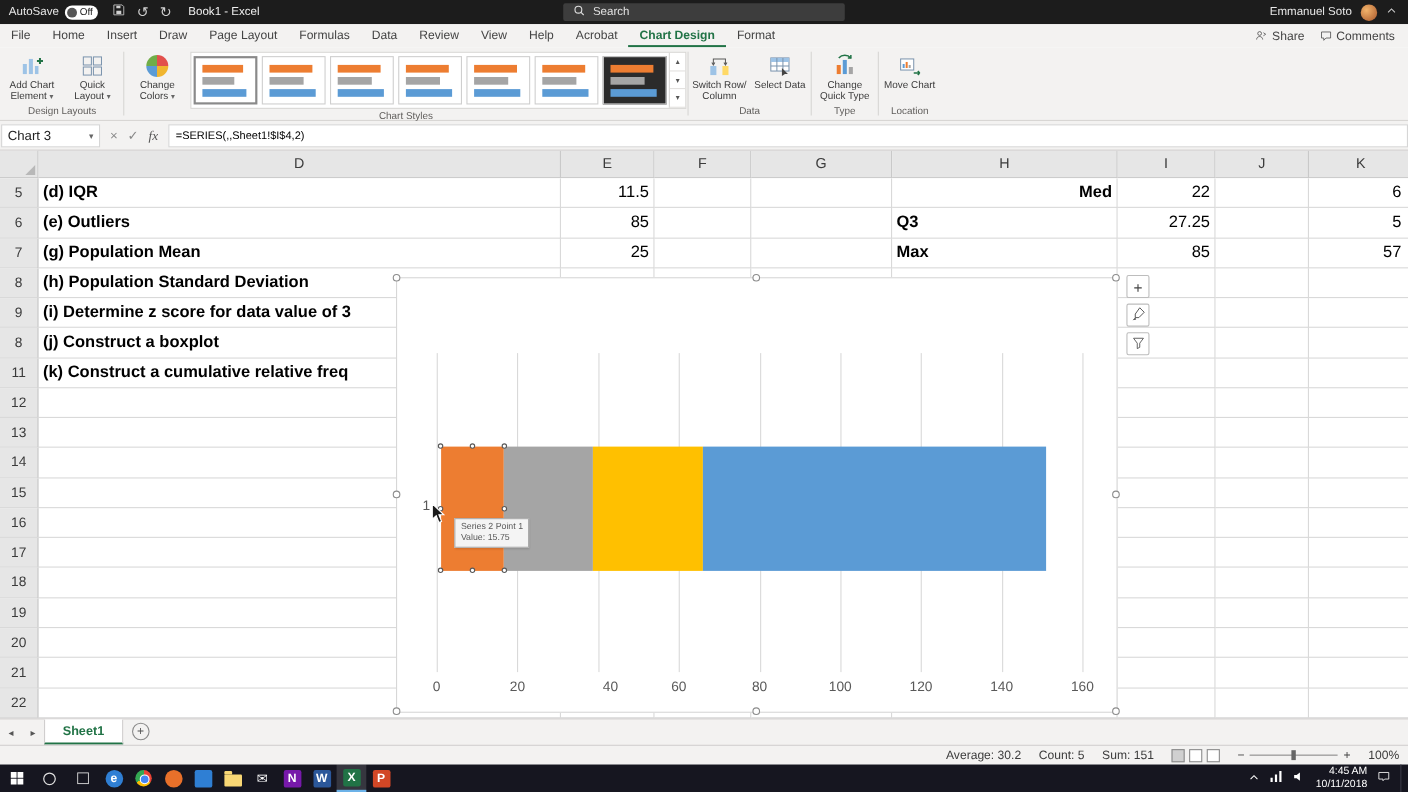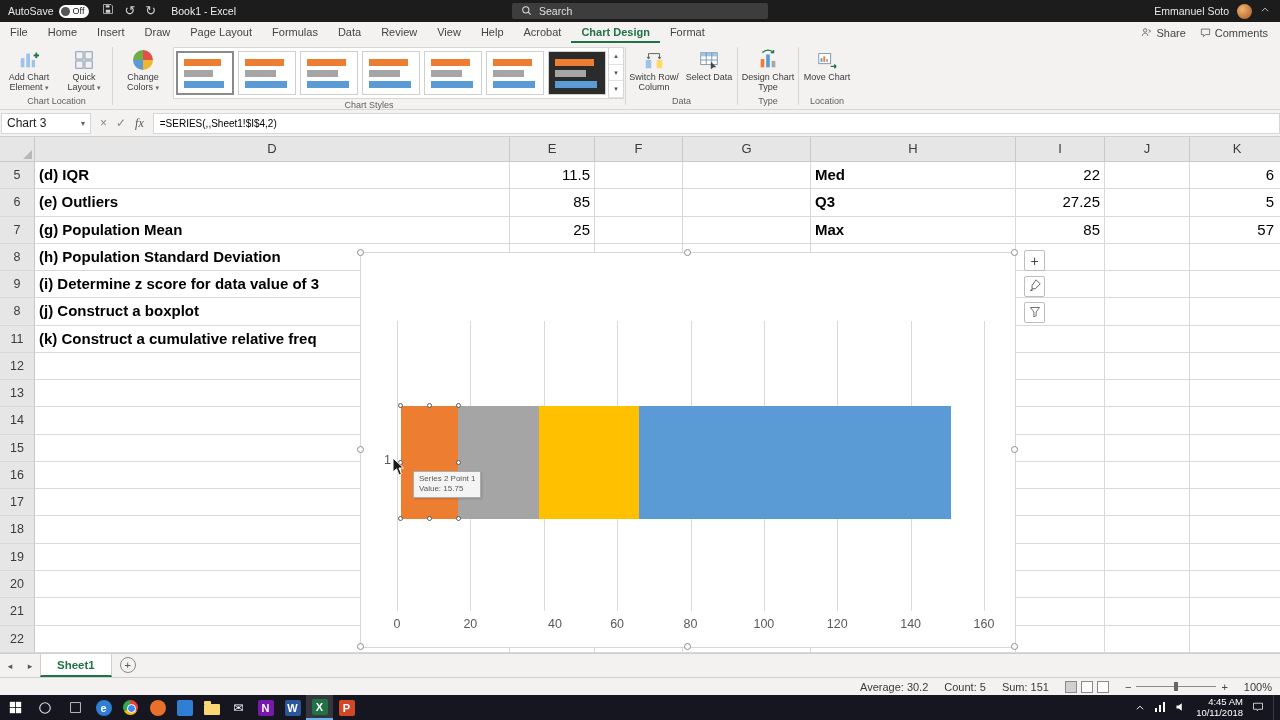--- a/index.html
+++ b/index.html
@@ -202,21 +202,21 @@
               <svg width="22" height="22" viewBox="0 0 24 24" fill="none" stroke="#7a93ad">
                 <rect x="3" y="3" width="8" height="8"></rect>
                 <rect x="13" y="3" width="8" height="8"></rect>
                 <rect x="3" y="13" width="8" height="8"></rect>
                 <rect x="13" y="13" width="8" height="8"></rect>
               </svg>
             </span>
           <span><span>Quick Layout</span> <span class="dd">▾</span></span>
         </div>
       </div>
-      <div class="rgroup-label">Chart Location</div>
+      <div class="rgroup-label">Design Layouts</div>
     </div>
     <div class="rsep"></div>
     <div class="rgroup">
       <div class="gmain">
         <div class="rbtn" style="width:58px">
           <span class="ricon">
               <span class="colorwheel"></span>
             </span>
           <span><span>Change Colors</span> <span class="dd">▾</span></span>
         </div>
@@ -303,21 +303,21 @@
         <div class="rbtn" style="width:58px">
           <span class="ricon">
               <svg width="22" height="22" viewBox="0 0 24 24">
                 <rect x="4" y="11" width="4" height="9" fill="#ed7d31"></rect>
                 <rect x="10" y="6" width="4" height="14" fill="#5b9bd5"></rect>
                 <rect x="16" y="13" width="4" height="7" fill="#a5a5a5"></rect>
                 <path d="M6 4a8 8 0 0 1 12 0" fill="none" stroke="#217346" stroke-width="1.5"></path>
                 <path d="M18 1v3h-3" fill="none" stroke="#217346" stroke-width="1.5"></path>
               </svg>
             </span>
-          <span>Design Chart Type</span>
+          <span>Change Quick Type</span>
         </div>
       </div>
       <div class="rgroup-label">Type</div>
     </div>
     <div class="rsep"></div>
     <div class="rgroup">
       <div class="gmain">
         <div class="rbtn">
           <span class="ricon">
               <svg width="22" height="22" viewBox="0 0 24 24">
@@ -359,21 +359,21 @@
       <div class="colhead" style="width: 85px;">J</div>
       <div class="colhead" style="width: 95px;">K</div>
     </div>
   <div class="rowarea" id="rowarea">
       <div class="grow">
         <div class="rownum">5</div>
         <div class="cell c-D" style="width: 475px;">(d) IQR</div>
         <div class="cell c-E" style="width: 85px;">11.5</div>
         <div class="cell c-F" style="width: 88px;"></div>
         <div class="cell c-G" style="width: 128px;"></div>
-        <div class="cell c-H" style="width: 205px;">Med</div>
+        <div class="cell c-H" style="width: 205px; text-align: right;">Med</div>
         <div class="cell c-I" style="width: 89px;">22</div>
         <div class="cell c-J" style="width: 85px;"></div>
         <div class="cell c-K" style="width: 95px;">6</div>
       </div>
       <div class="grow">
         <div class="rownum">6</div>
         <div class="cell c-D" style="width: 475px;">(e) Outliers</div>
         <div class="cell c-E" style="width: 85px;">85</div>
         <div class="cell c-F" style="width: 88px;"></div>
         <div class="cell c-G" style="width: 128px;"></div>

